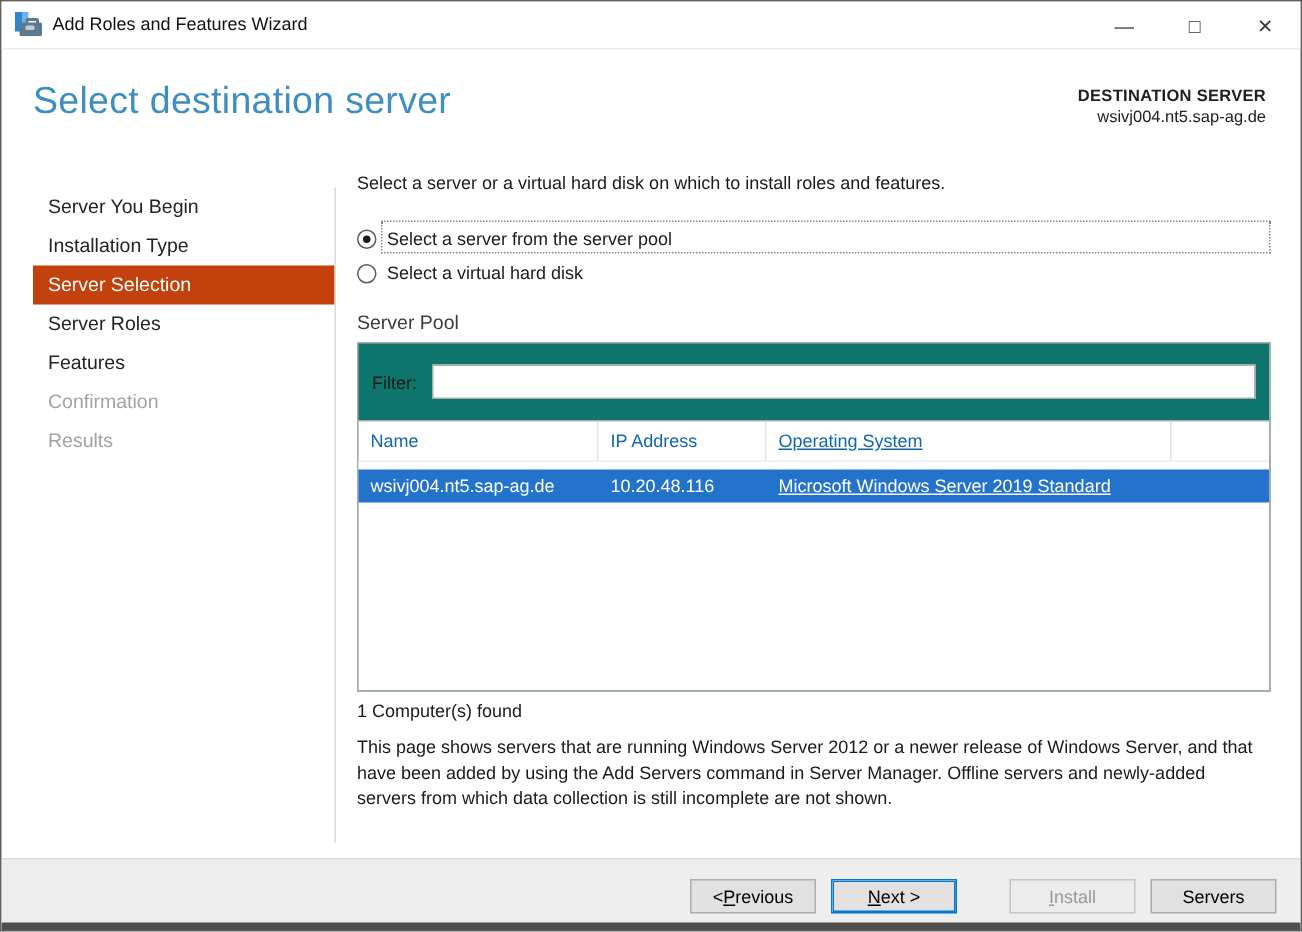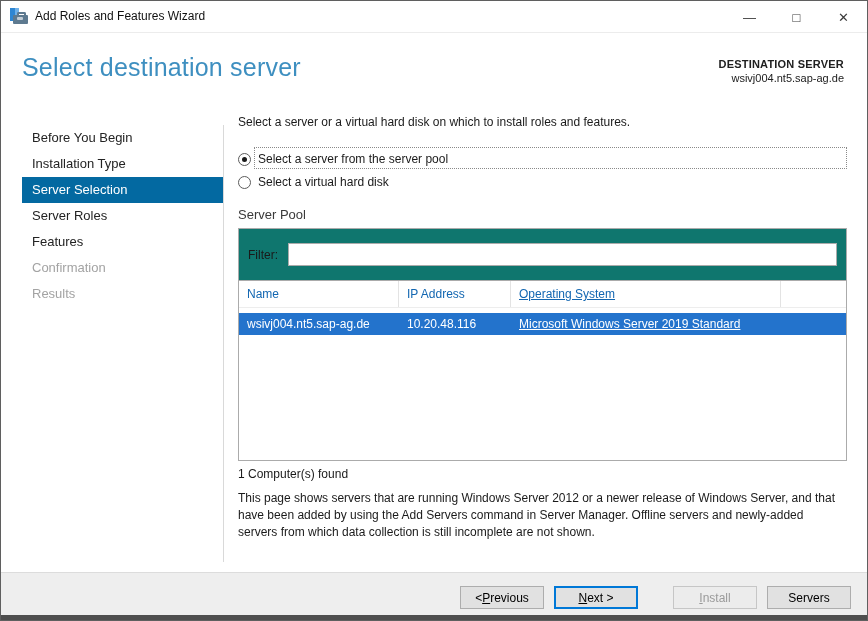--- a/index.html
+++ b/index.html
@@ -22,21 +22,21 @@
   .win-btn { width:47px; height:32px; display:flex; align-items:center; justify-content:center;
     font-size:13px; color:#3a3a3a; cursor:default; }
   
   .page-title { position:absolute; left:21px; top:52px; font-size:25px; font-weight:300; color:#3e8fc0; letter-spacing:0.2px; }
   .dest-block { position:absolute; right:23px; top:57px; text-align:right; }
   .dest-label { font-size:11px; font-weight:bold; color:#202020; letter-spacing:0.2px; }
   .dest-value { font-size:11px; color:#202020; margin-top:2px; }
   
   .sidebar { position:absolute; left:21px; top:124px; width:201px; }
   .nav-item { height:26px; line-height:26px; padding-left:10px; font-size:13px; color:#232323; cursor:pointer; }
-  .nav-item.selected { background:#0369a1; color:#ffffff; }
+  .nav-item.selected { background:#c2410c; color:#ffffff; }
   .nav-item.disabled { color:#a3a3a3; cursor:default; }
   .v-divider { position:absolute; left:222px; top:124px; width:1px; height:437px; background:#d9d9d9; }
   
   .content { position:absolute; left:237px; top:114px; width:609px; }
   .intro { font-size:12px; color:#1a1a1a; margin-bottom:20px; }
   .radio-row { position:relative; height:20px; margin-bottom:3px; display:flex; align-items:center; }
   .radio-row.focused::after { content:""; position:absolute; left:16px; right:0; top:-2px; bottom:0;
     border:1px dotted #8a8a8a; pointer-events:none; }
   .radio-circle { width:13px; height:13px; border-radius:50%; border:1px solid #5c5c5c; background:#fff;
     margin-right:7px; position:relative; flex:0 0 auto; }
@@ -92,21 +92,21 @@
     </div>
   </div>
 
   <div class="page-title">Select destination server</div>
   <div class="dest-block">
     <div class="dest-label">DESTINATION SERVER</div>
     <div class="dest-value">wsivj004.nt5.sap-ag.de</div>
   </div>
 
   <div class="sidebar">
-    <div class="nav-item">Before You Begin</div>
+    <div class="nav-item">Server You Begin</div>
     <div class="nav-item">Installation Type</div>
     <div class="nav-item selected">Server Selection</div>
     <div class="nav-item">Server Roles</div>
     <div class="nav-item">Features</div>
     <div class="nav-item disabled">Confirmation</div>
     <div class="nav-item disabled">Results</div>
   </div>
   <div class="v-divider"></div>
 
   <div class="content">

